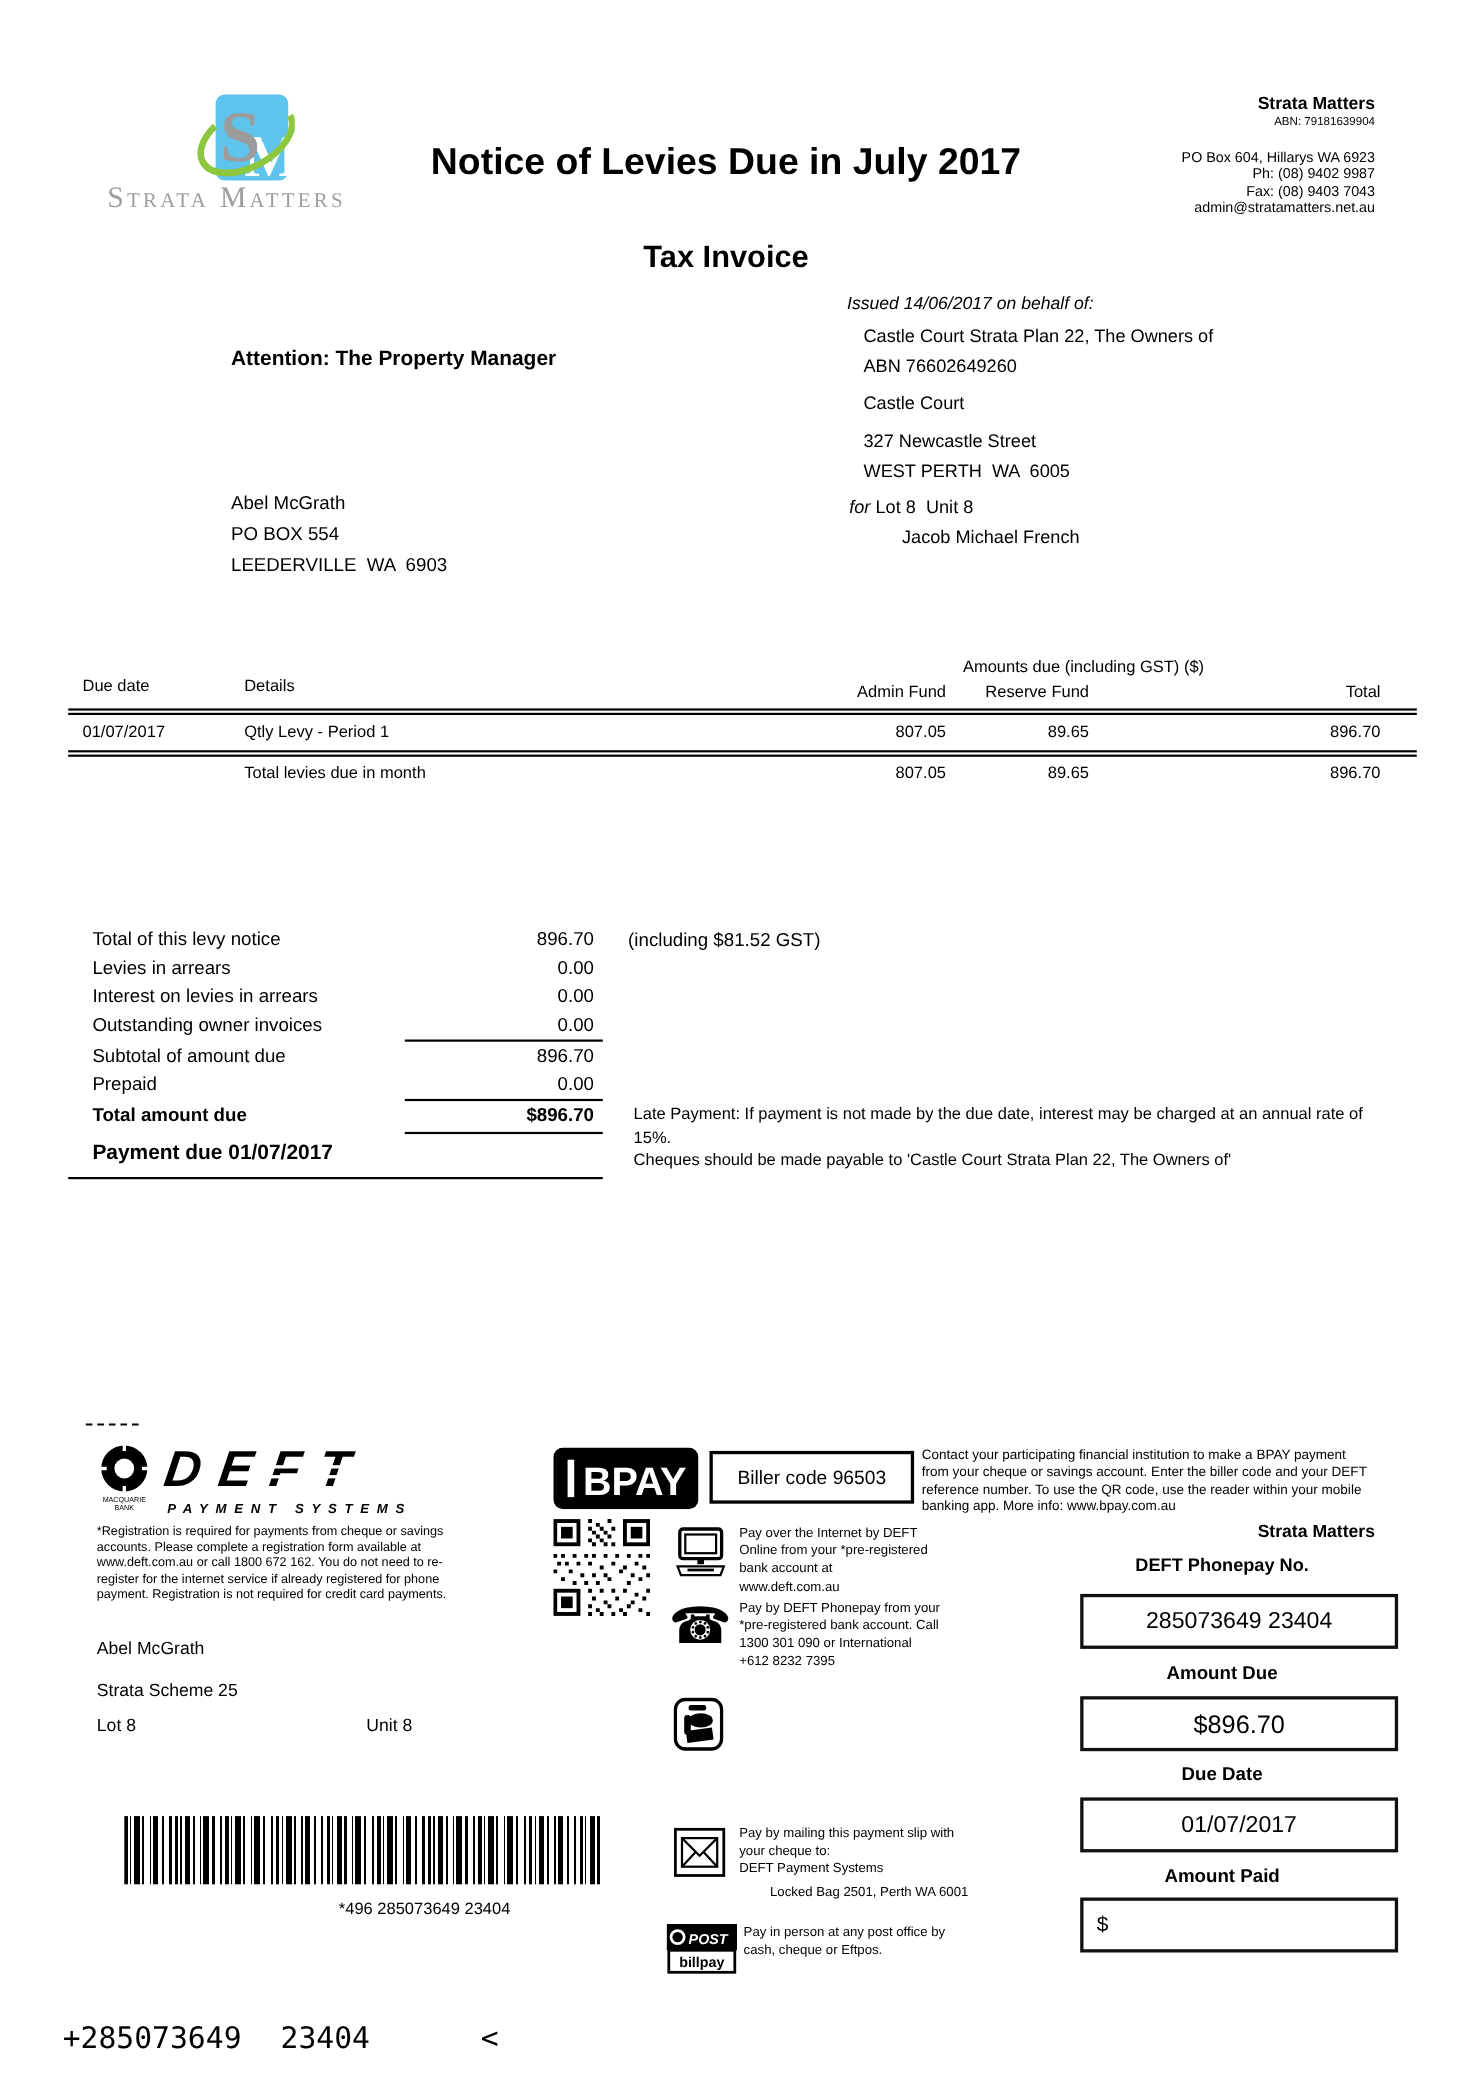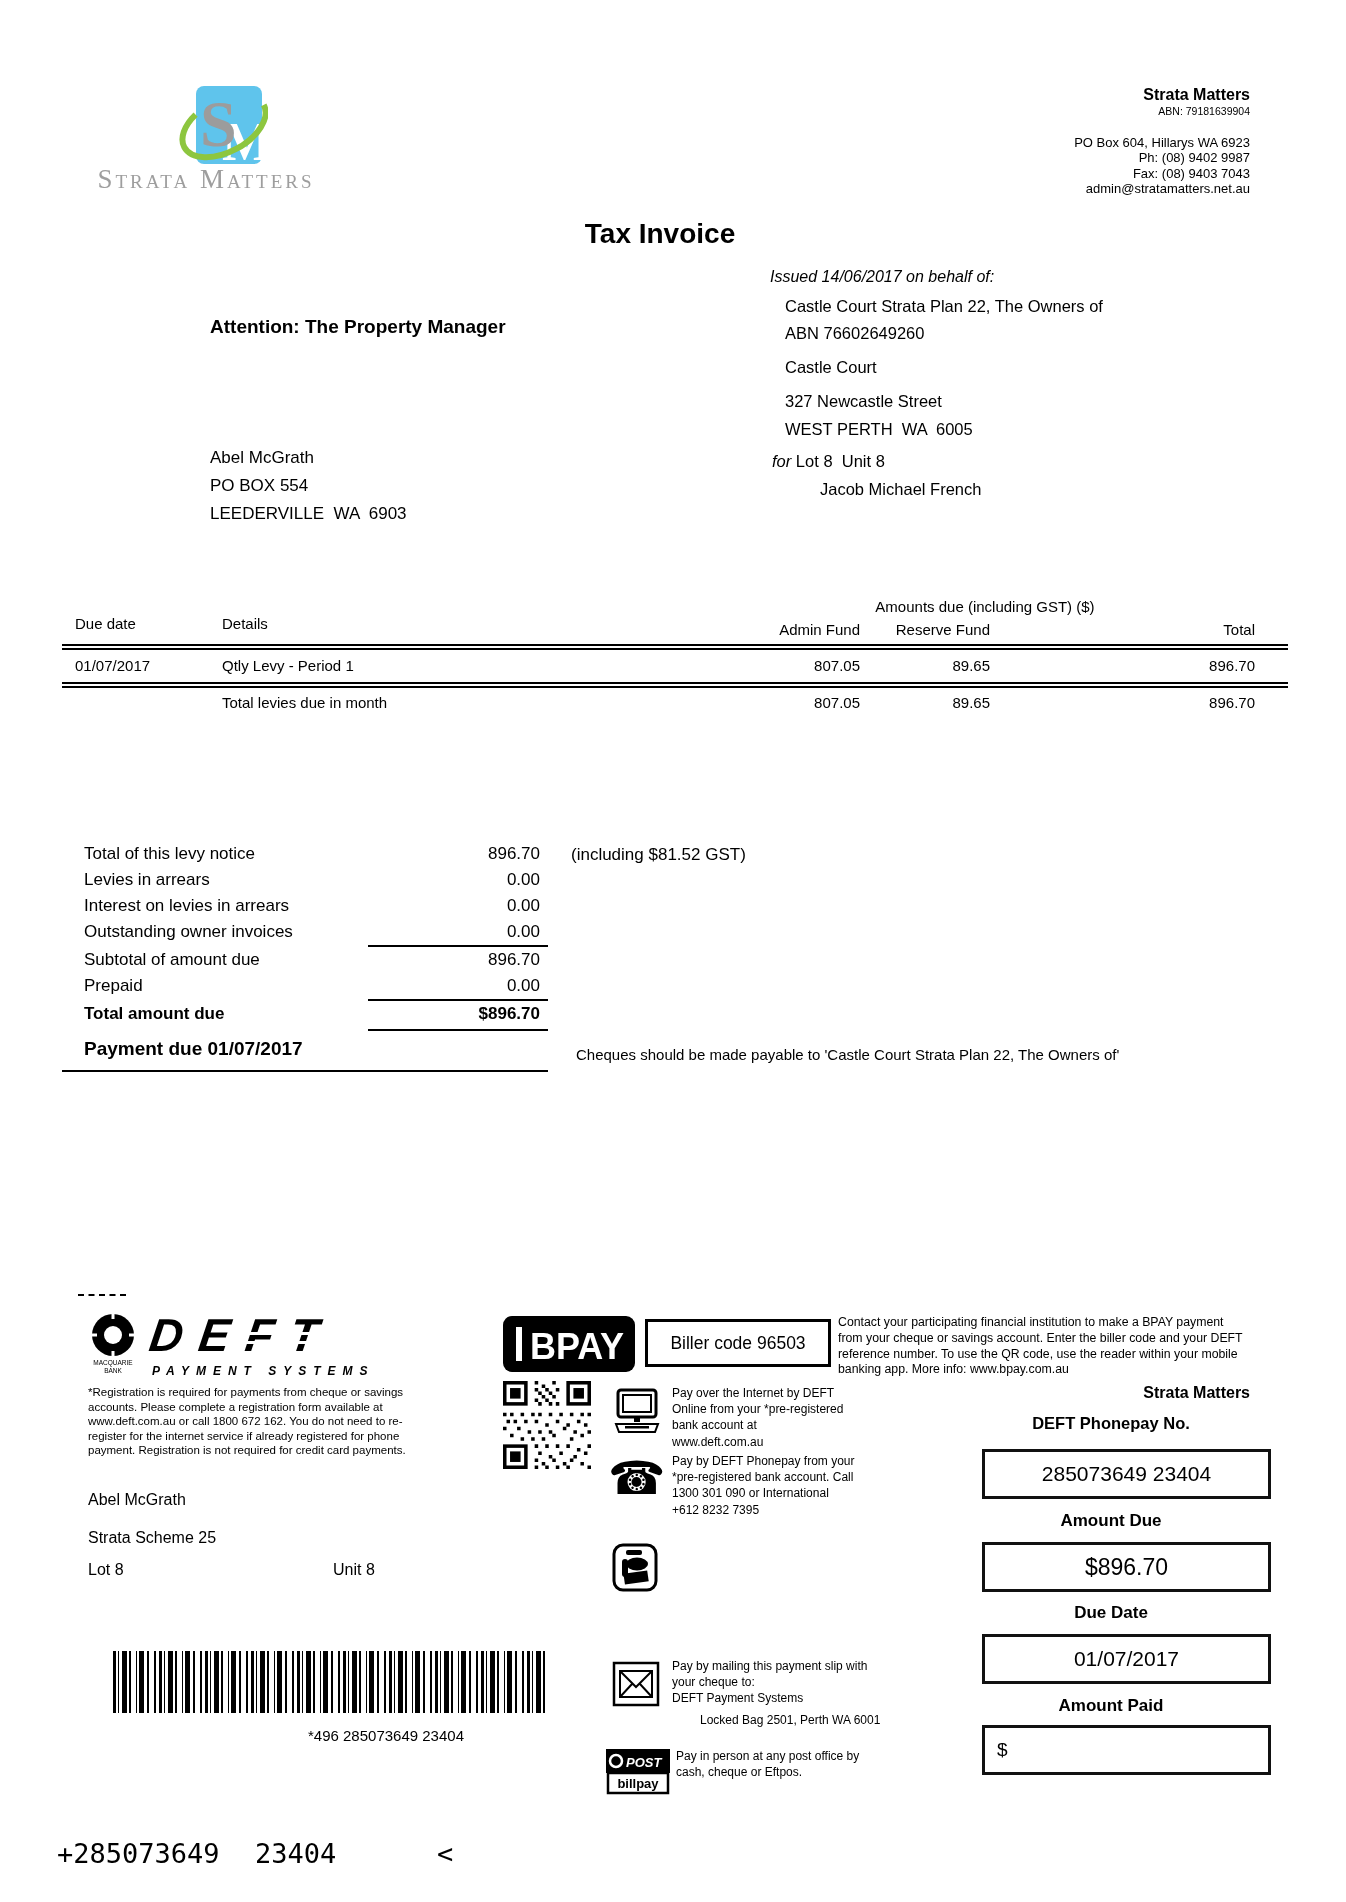--- a/index.html
+++ b/index.html
@@ -39,20 +39,21 @@
 <div class="page">
 
   <svg class="abs" style="left:172px;top:84px" width="96" height="88" viewBox="0 0 96 88">
     <rect x="24" y="2" width="66" height="78" rx="8" fill="#5fc4ec"></rect>
     <text x="50" y="76" font-size="54" font-weight="bold" fill="#ffffff" font-family="Liberation Serif,serif">M</text>
     <text x="28" y="62" font-size="66" font-weight="bold" fill="#9c9c9c" font-family="Liberation Serif,serif">S</text>
     <ellipse cx="52" cy="42" rx="45" ry="26" fill="none" stroke="#8dc63f" stroke-width="6" stroke-dasharray="150 90" transform="rotate(-28 52 42)"></ellipse>
   </svg>
   <div class="abs logo-text ctr" style="left:64px;top:164px;width:284px">Strata Matters</div>
 
+  <div class="abs b ctr" style="left:280px;top:128px;width:760px;font-size:34px">Notice of Levies Due in July 2017</div>
 
   <div class="abs contact" style="left:950px;top:85px;width:300px">
     <div class="nm">Strata Matters</div>
     <div class="abn">ABN: 79181639904</div>
     <div>PO Box 604, Hillarys WA 6923</div>
     <div>Ph: (08) 9402 9987</div>
     <div>Fax: (08) 9403 7043</div>
     <div>admin@stratamatters.net.au</div>
   </div>
 
@@ -114,20 +115,21 @@
   <div class="abs sum rt" style="left:380px;top:976px;width:160px">0.00</div>
   <div class="abs thin" style="left:368px;top:999px;width:180px"></div>
   <div class="abs sum b" style="left:84px;top:1004px">Total amount due</div>
   <div class="abs sum b rt" style="left:380px;top:1004px;width:160px">$896.70</div>
   <div class="abs thin" style="left:368px;top:1029px;width:180px"></div>
 
   <div class="abs b" style="left:84px;top:1038px;font-size:19px">Payment due 01/07/2017</div>
   <div class="abs thin" style="left:62px;top:1070px;width:486px"></div>
 
   <div class="abs" style="left:571px;top:845px;font-size:17px">(including $81.52 GST)</div>
+  <div class="abs" style="left:576px;top:1002px;width:690px;font-size:15px;line-height:22px">Late Payment: If payment is not made by the due date, interest may be charged at an annual rate of 15%.</div>
   <div class="abs" style="left:576px;top:1046px;font-size:15px">Cheques should be made payable to 'Castle Court Strata Plan 22, The Owners of'</div>
 
   <div class="abs" style="left:78px;top:1294px;width:48px;border-top:2px dashed #000"></div>
 
   <svg class="abs" style="left:86px;top:1312px" width="54" height="64" viewBox="0 0 54 64">
     <circle cx="27" cy="23" r="21" fill="#000"></circle>
     <circle cx="27" cy="23" r="9" fill="#fff"></circle>
     <path d="M27 0 v7 M27 39 v7 M4 23 h7 M43 23 h7" stroke="#fff" stroke-width="3"></path>
     <text x="27" y="53" font-size="6.5" text-anchor="middle" font-family="Liberation Sans,sans-serif">MACQUARIE</text>
     <text x="27" y="61" font-size="6.5" text-anchor="middle" font-family="Liberation Sans,sans-serif">BANK</text>

